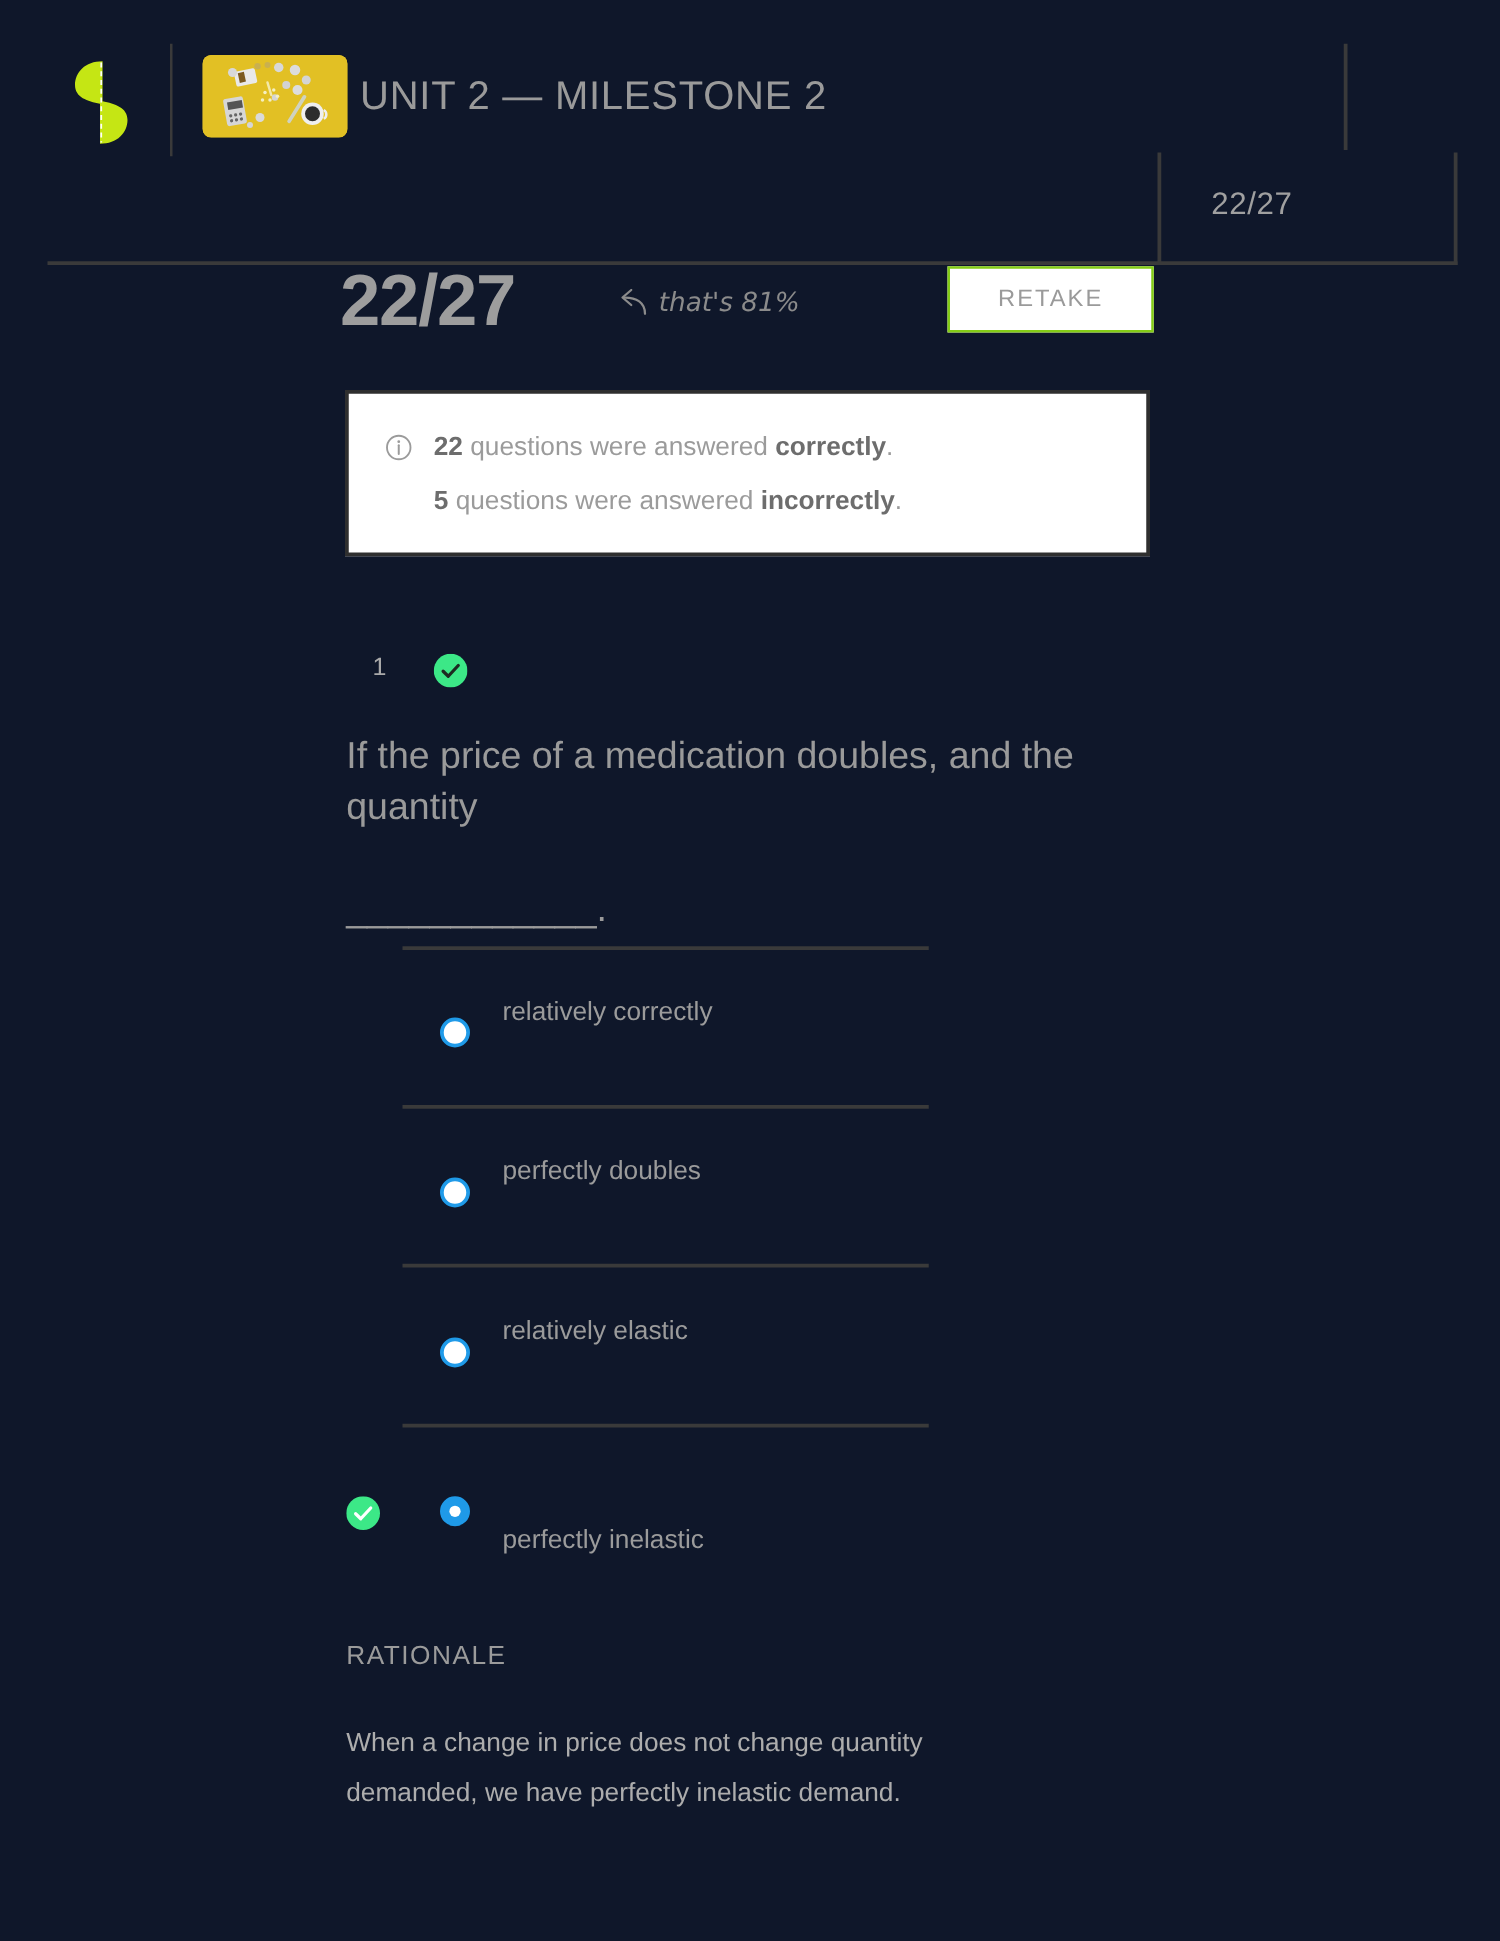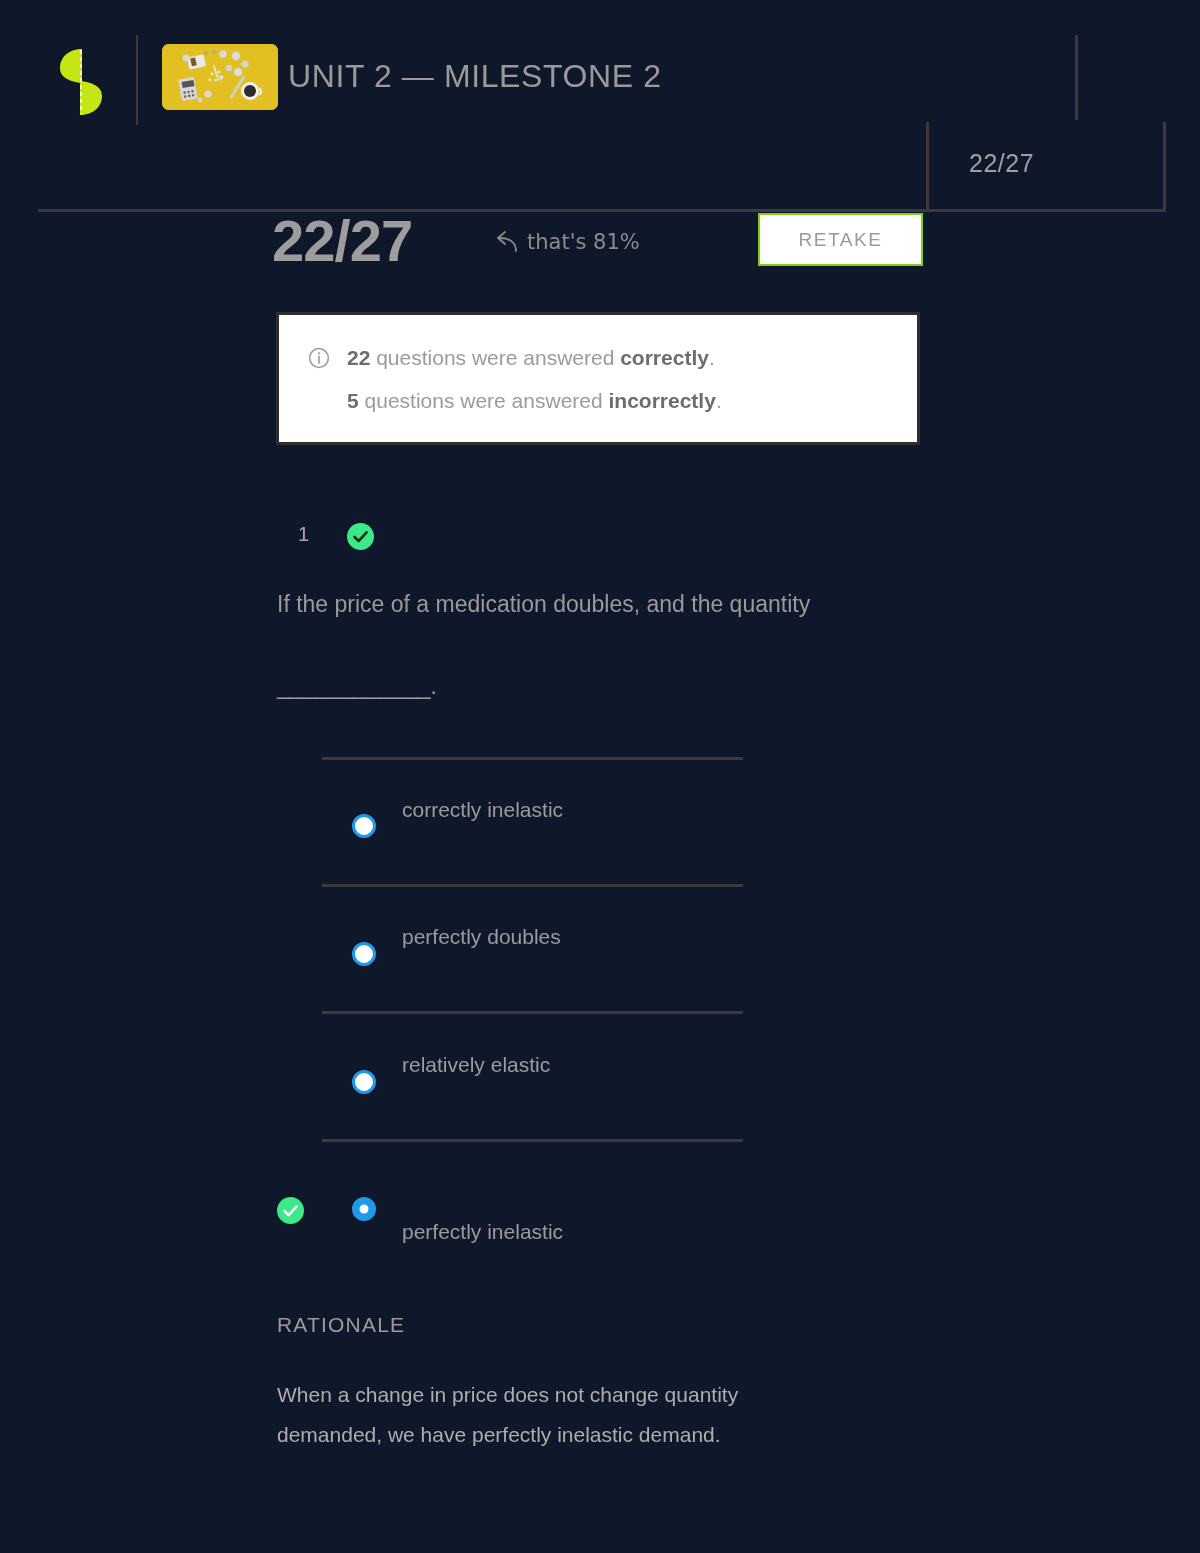--- a/index.html
+++ b/index.html
@@ -72,21 +72,21 @@
     letter-spacing: -1px; line-height: 1;
   }
   .pct-wrap {
     position: absolute; left: 492px; top: 230px;
     display: flex; align-items: center; gap: 9px;
   }
   .pct-arrow { width: 26px; height: 22px; display: block; }
   .pct-text {
     font-size: 21px; color: #8b8b8b;
     font-family: "DejaVu Sans", sans-serif;
-    letter-spacing: 0px;
+    font-style: italic; letter-spacing: 0px;
   }
 
   .retake-btn {
     position: absolute; left: 758px; top: 213px;
     width: 165px; height: 53px;
     border: 2px solid #84cc16;
     background: #ffffff;
     color: #9a9a9a;
     font-size: 19px; letter-spacing: 1.6px;
     display: flex; align-items: center; justify-content: center;
@@ -119,21 +119,21 @@
     position: absolute; left: 298px; top: 523px;
     font-size: 20px; color: #a9a9a9;
   }
   .q-status {
     position: absolute; left: 347px; top: 523px;
     width: 27px; height: 27px;
   }
   .q-text {
     position: absolute; left: 277px; top: 584px;
     width: 668px;
-    font-size: 23px; line-height: 41px; color: #9a9a9a;
+    font-size: 30px; line-height: 41px; color: #9a9a9a;
   }
   .q-blank { text-decoration: none; }
 
   
   .opt-divider {
     position: absolute; left: 322px;
     width: 421px; height: 3px; background: #3a3a3a;
   }
   .opt-radio {
     position: absolute; left: 352px;
@@ -269,21 +269,21 @@
   </span>
 
   <div class="q-text">
     <span>If the price of a medication doubles, and the quantity</span><br>
     <br>
     <span class="q-blank">____________.</span>
   </div>
 
   <div class="opt-divider" style="top:757px"></div>
   <div class="opt-radio" style="top:814px"></div>
-  <div class="opt-label" style="top:798px">correctly inelastic</div>
+  <div class="opt-label" style="top:798px">relatively correctly</div>
 
   <div class="opt-divider" style="top:884px"></div>
   <div class="opt-radio" style="top:942px"></div>
   <div class="opt-label" style="top:925px">perfectly doubles</div>
 
   <div class="opt-divider" style="top:1011px"></div>
   <div class="opt-radio" style="top:1070px"></div>
   <div class="opt-label" style="top:1053px">relatively elastic</div>
 
   <div class="opt-divider" style="top:1139px"></div>

